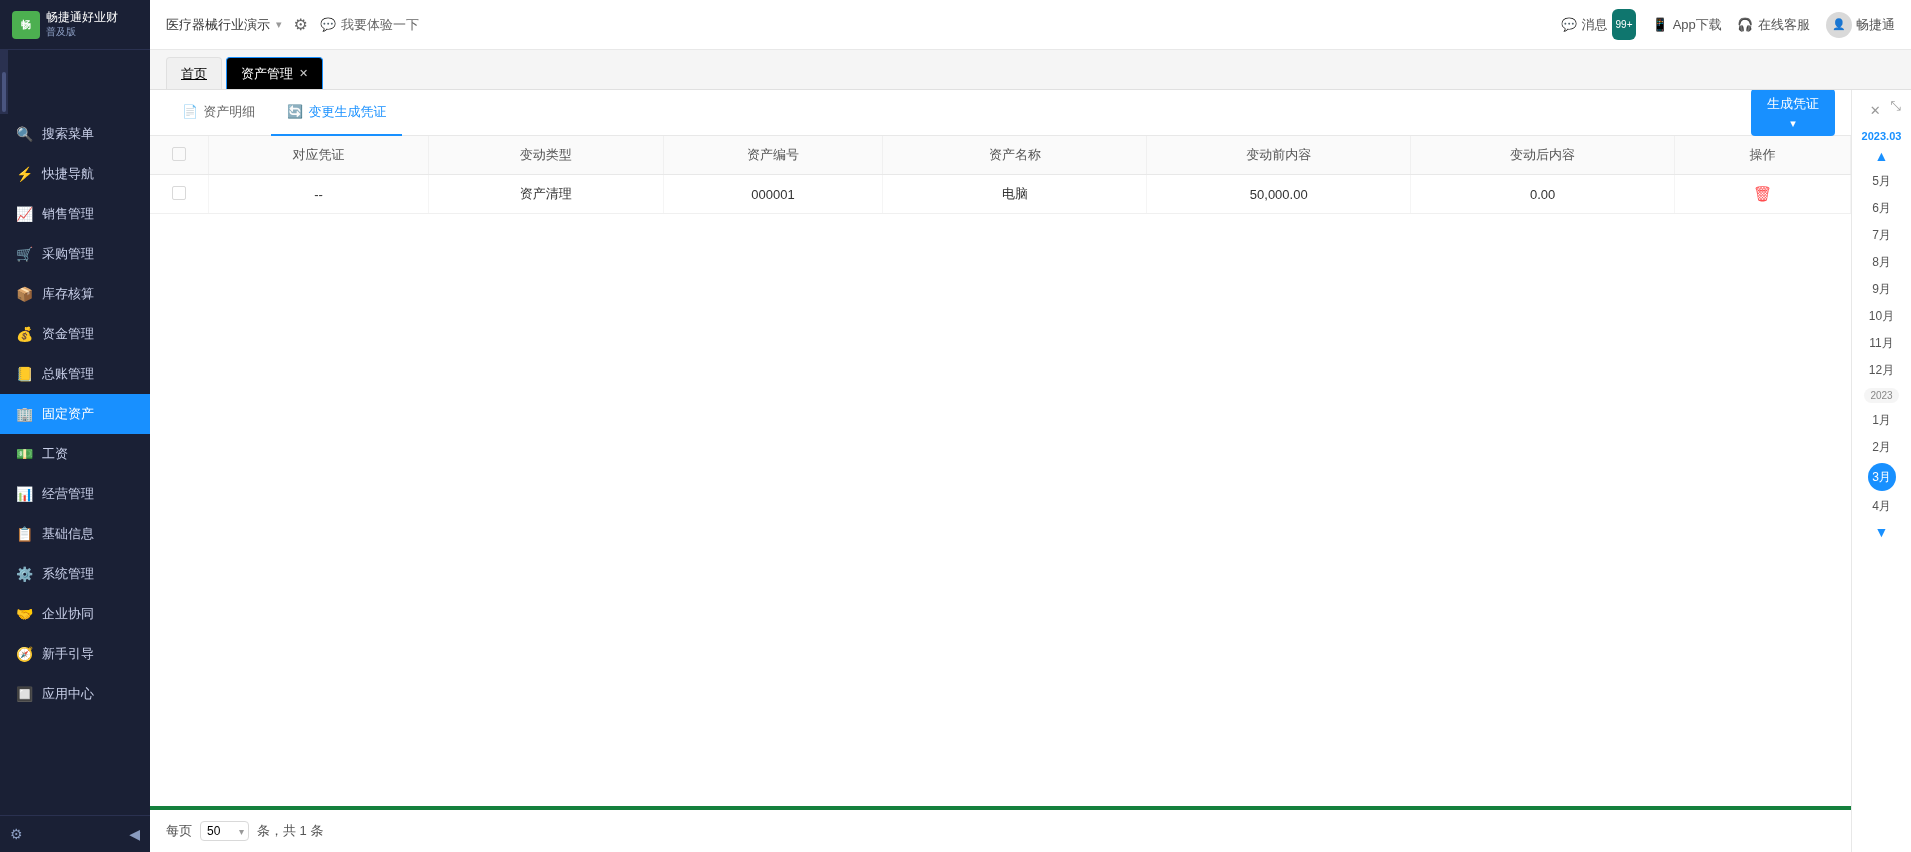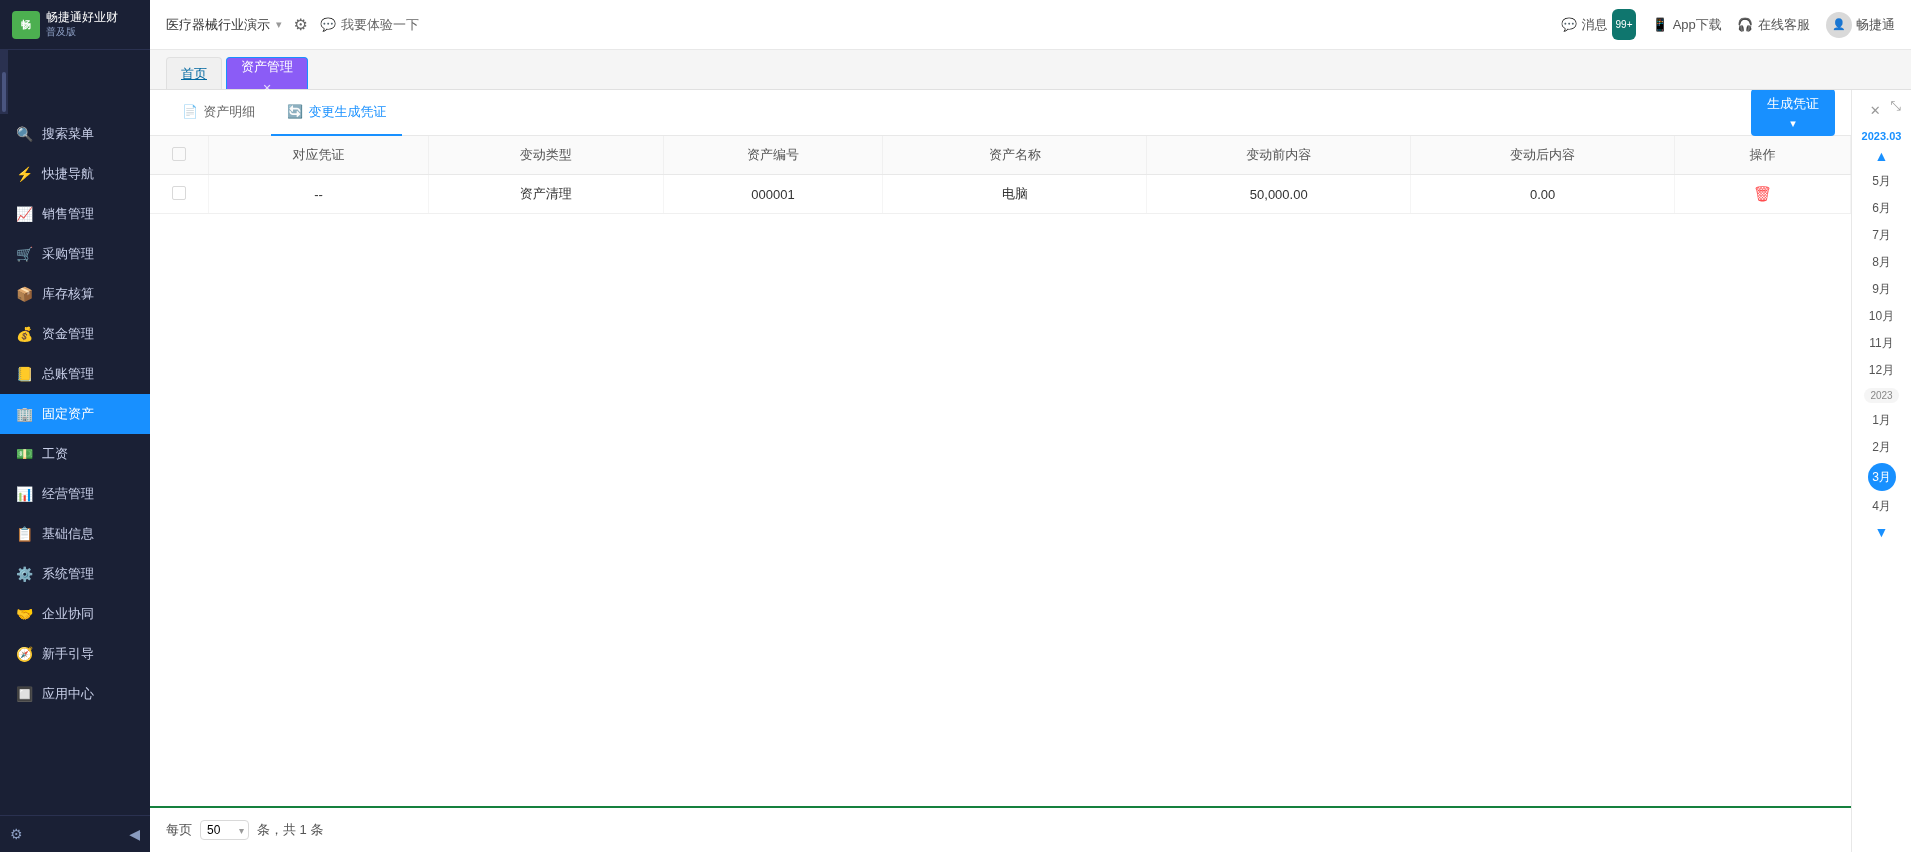--- a/index.html
+++ b/index.html
@@ -33,22 +33,22 @@
     .topbar-gear { color: #666; cursor: pointer; font-size: 16px; }
     .topbar-feedback { display: flex; align-items: center; gap: 5px; color: #666; font-size: 13px; cursor: pointer; }
     .topbar-right { margin-left: auto; display: flex; align-items: center; gap: 16px; }
     .topbar-right .tr-item { display: flex; align-items: center; gap: 4px; color: #555; font-size: 13px; cursor: pointer; }
     .badge { background: #0f766e; color: white; font-size: 10px; padding: 10px 4px; border-radius: 6px; min-width: 18px; text-align: center; }
     .avatar-circle { width: 26px; height: 26px; background: #d9d9d9; border-radius: 50%; display: flex; align-items: center; justify-content: center; font-size: 11px; color: #666; }
 
     
     .tabbar { height: 40px; background: #f5f5f5; display: flex; align-items: flex-end; padding: 0 0 0 16px; border-bottom: 1px solid #e0e0e0; flex-shrink: 0; gap: 4px; }
     .tab { height: 32px; padding: 0 14px; display: flex; align-items: center; gap: 6px; border: 1px solid #e0e0e0; border-bottom: none; background: #fff; border-radius: 4px 4px 0 0; cursor: pointer; font-size: 13px; color: #666; }
-    .tab.home { background: #f0f0f0; color: #0369a1; text-decoration: underline; }
-    .tab.active { background: #8b5cf6; color: #fff; border-color: #1890ff; flex-direction: column; }
+    .tab.home { background: #f0f0f0; color: #000000; text-decoration: underline; }
+    .tab.active { background: #000000; color: #fff; border-color: #1890ff; }
     .tab .tab-close { font-size: 11px; color: rgba(255,255,255,0.8); cursor: pointer; }
 
     
     .content { flex: 1; display: flex; overflow: hidden; background: #fff; }
     .content-main { flex: 1; display: flex; flex-direction: column; overflow: hidden; padding: 0; }
 
     
     .inner-tabs { display: flex; align-items: center; padding: 0 16px; border-bottom: 1px solid #e8e8e8; height: 46px; gap: 0; }
     .inner-tab { display: flex; align-items: center; gap: 5px; padding: 0 16px; height: 46px; cursor: pointer; font-size: 13px; color: #666; border-bottom: 2px solid transparent; }
     .inner-tab.active { color: #1890ff; border-bottom-color: #1890ff; }
@@ -66,21 +66,21 @@
     .col-type { width: 160px; }
     .col-code { width: 150px; }
     .col-name { width: 180px; }
     .col-before { width: 180px; }
     .col-after { width: 180px; }
     .col-action { width: 120px; }
     .delete-icon { color: #ff4d4f; cursor: pointer; font-size: 15px; }
     .checkbox-custom { width: 14px; height: 14px; border: 1px solid #d9d9d9; border-radius: 2px; cursor: pointer; display: inline-block; }
 
     
-    .pagination { height: 46px; border-top: 2px solid #15803d; display: flex; align-items: center; padding: 0 16px; gap: 8px; font-size: 13px; color: #555; }
+    .pagination { height: 46px; border-top: 4px solid #15803d; display: flex; align-items: center; padding: 0 16px; gap: 8px; font-size: 13px; color: #555; }
     .page-size-select { border: 1px solid #d9d9d9; border-radius: 4px; padding: 2px 20px 2px 6px; font-size: 12px; background: #fff; cursor: pointer; appearance: none; -webkit-appearance: none; position: relative; }
     .select-wrap { position: relative; display: inline-block; }
     .select-wrap::after { content: "▾"; position: absolute; right: 5px; top: 50%; transform: translateY(-50%); font-size: 10px; color: #999; pointer-events: none; }
 
     
     .right-panel { width: 60px; background: #fff; border-left: 1px solid #e8e8e8; display: flex; flex-direction: column; align-items: center; padding: 8px 0; overflow-y: auto; flex-shrink: 0; }
     .right-panel::-webkit-scrollbar { width: 0; }
     .rp-close { align-self: flex-end; padding-right: 6px; cursor: pointer; color: #999; font-size: 13px; margin-bottom: 4px; }
     .rp-expand { align-self: flex-end; padding-right: 6px; cursor: pointer; color: #999; font-size: 13px; margin-bottom: 8px; }
     .rp-year { font-size: 11px; color: #1890ff; font-weight: bold; text-align: center; margin: 4px 0; width: 100%; }

